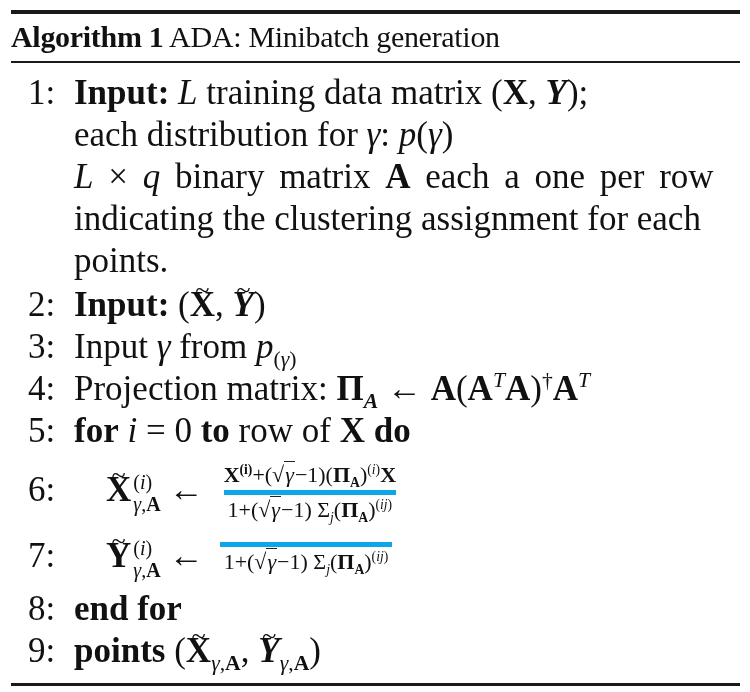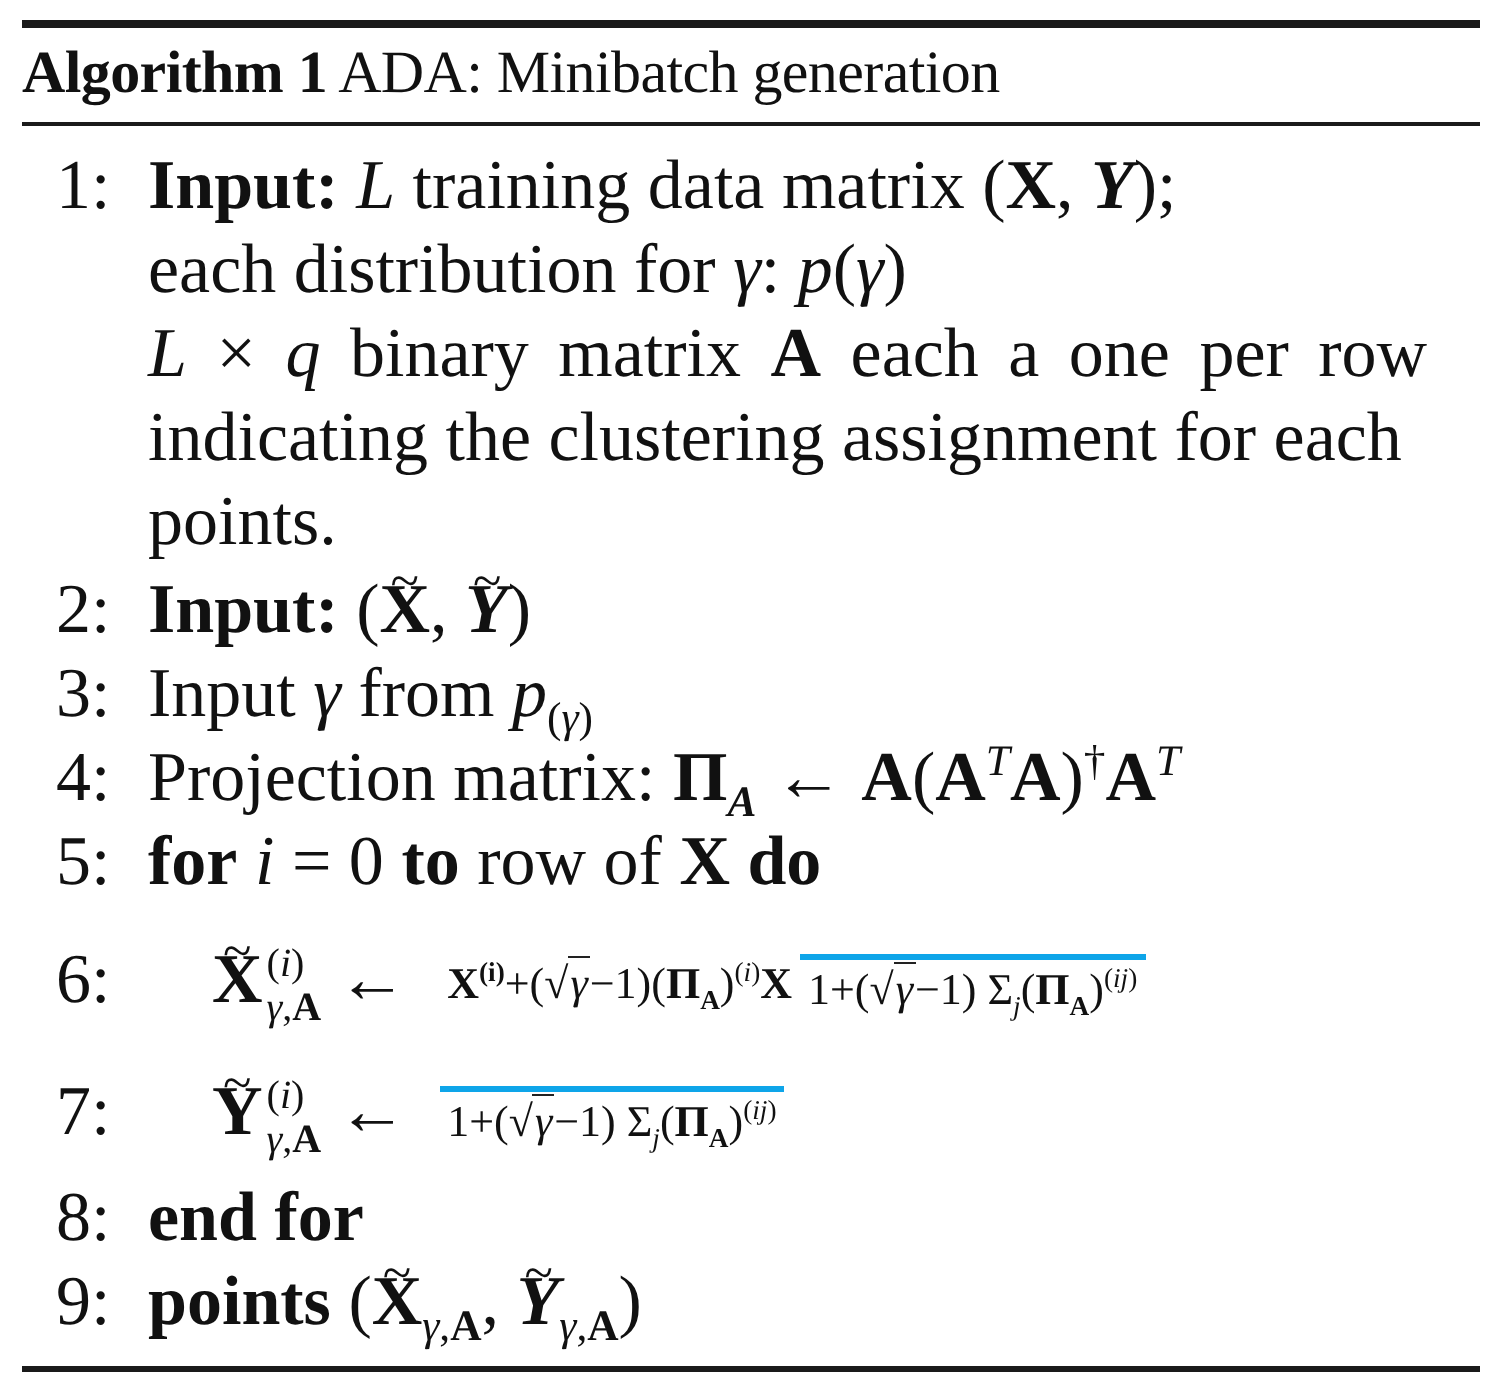--- a/index.html
+++ b/index.html
@@ -15,23 +15,23 @@
   .num { position:absolute; left:28px; width:40px; }
   .body { position:absolute; left:74px; }
   .ind { left:106px; }
   b.kw { font-weight:bold; }
   i { font-style:italic; }
   .bx { font-weight:bold; font-style:normal; }
   .bxi { font-weight:bold; font-style:italic; }
   sub, sup { font-size:0.62em; line-height:0; }
   .tilde { position:relative; display:inline-block; }
   .tilde::before { content:"~"; position:absolute; left:50%; transform:translateX(-50%); top:-0.52em; font-size:0.75em; font-weight:normal; }
-  .frac { display:inline-flex; align-items:center; vertical-align:middle; font-size:22px; line-height:26px; margin-left:8px; }
+  .frac { display:inline-flex; flex-direction:column; align-items:center; vertical-align:middle; font-size:22px; line-height:26px; margin-left:8px; }
   .frac .n { padding:0 4px 2px; }
-  .frac .d { border-top:3px solid #0ea5e9; padding:2px 4px 0; }
+  .frac .d { border-top:5px solid #0ea5e9; padding:2px 4px 0; }
   .lhs { display:inline-block; font-size:35px; }
   .arrow { margin:0 8px; }
   .sqrt { display:inline-block; }
   .sqrt .rad { border-top:1.5px solid #222; padding:0 1px; }
 </style>
 </head>
 <body>
 
 <div class="rule top"></div>
 <div class="caption">

